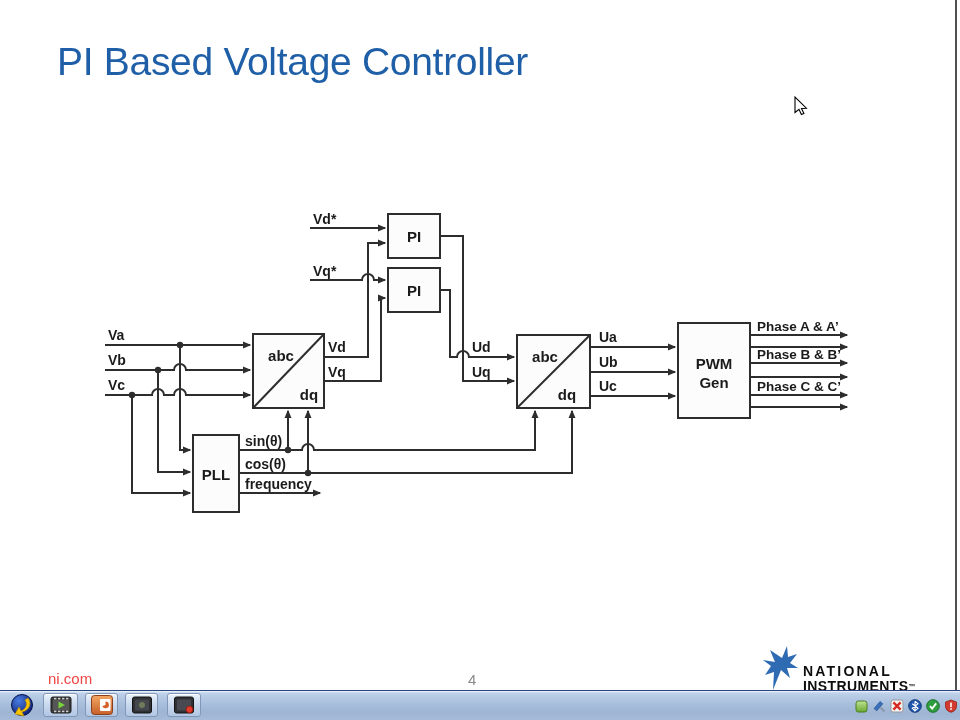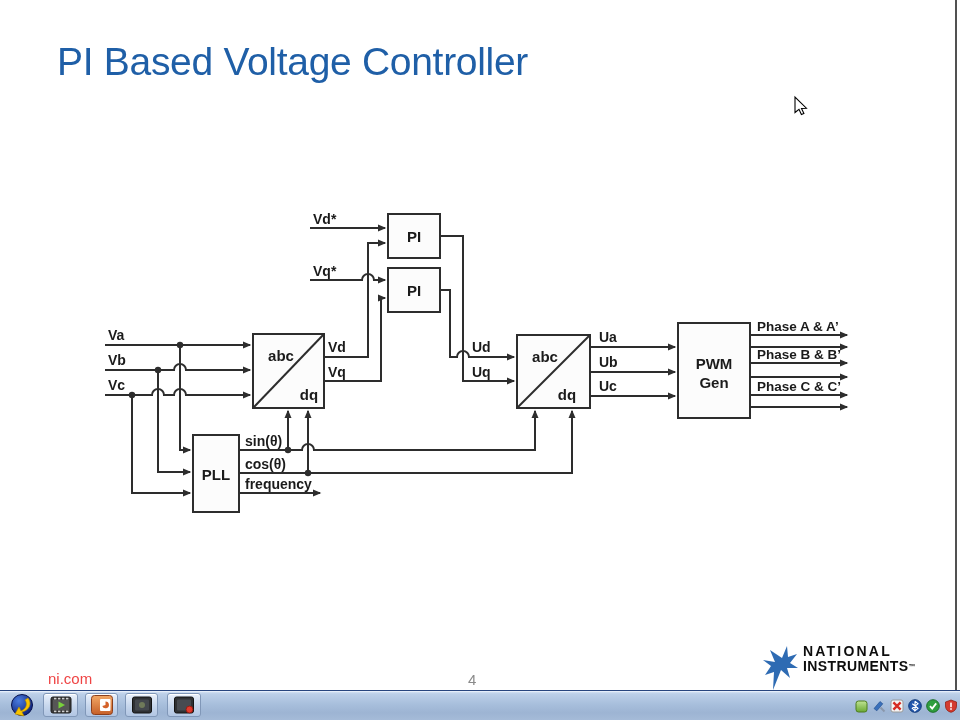--- a/index.html
+++ b/index.html
@@ -11,21 +11,21 @@
                color:#1f5fa7;letter-spacing:-0.3px;white-space:nowrap;}
   #diagram-svg{position:absolute;left:0;top:0;}
   .wire{fill:none;stroke:#2d2d2d;stroke-width:2;}
   .blk{fill:#fcfcfc;stroke:#2d2d2d;stroke-width:2;}
   .jdot{fill:#2d2d2d;}
   #diagram-svg text{font-family:"Liberation Sans",sans-serif;font-weight:700;fill:#1b1b1b;}
   .footer-site{position:absolute;left:48px;top:670px;font-size:15px;color:#ef4444;}
   .footer-page{position:absolute;left:468px;top:671px;font-size:15px;color:#8a8a8a;}
   .window-edge{position:absolute;left:955px;top:0;width:2px;height:690px;background:#515151;}
   
-  .ni-logo{position:absolute;left:760px;top:644px;display:flex;align-items:flex-start;}
+  .ni-logo{position:absolute;left:760px;top:644px;display:flex;align-items:flex-end;}
   .ni-text{margin-left:3px;color:#0d0d0d;font-weight:700;line-height:15px;}
   .ni-line1{font-size:14px;letter-spacing:2.2px;}
   .ni-line2{font-size:14px;letter-spacing:0.4px;}
   .ni-tm{font-size:7px;vertical-align:top;}
   
   .taskbar{position:absolute;left:0;top:690px;width:960px;height:30px;
            background:linear-gradient(#dce8f7 0%,#bccfe8 10%,#a8bfdc 45%,#9db4d3 75%,#a5bbd8 100%);
            border-top:1px solid #28457e;box-sizing:border-box;box-shadow:inset 0 1px 0 #e6eefa;}
   .tb-icon{position:absolute;top:2px;left:7px;width:30px;height:26px;display:flex;align-items:center;justify-content:center;}
   .tb-btn{position:absolute;top:2px;height:24px;border:1px solid #8097b8;border-radius:3px;

